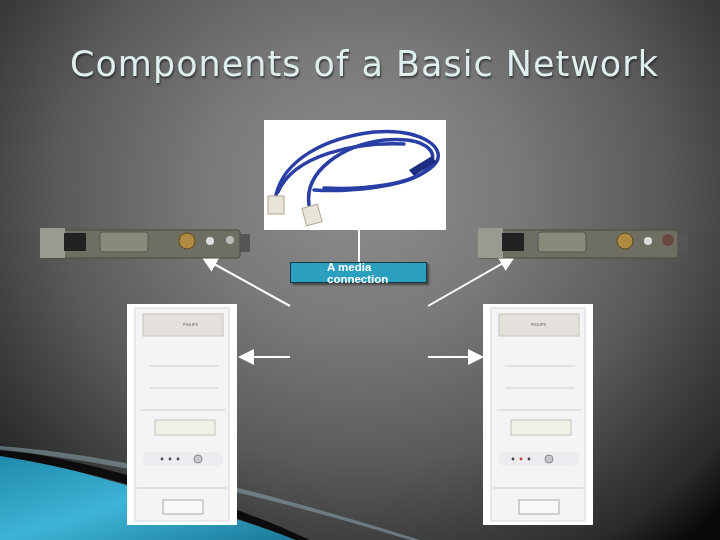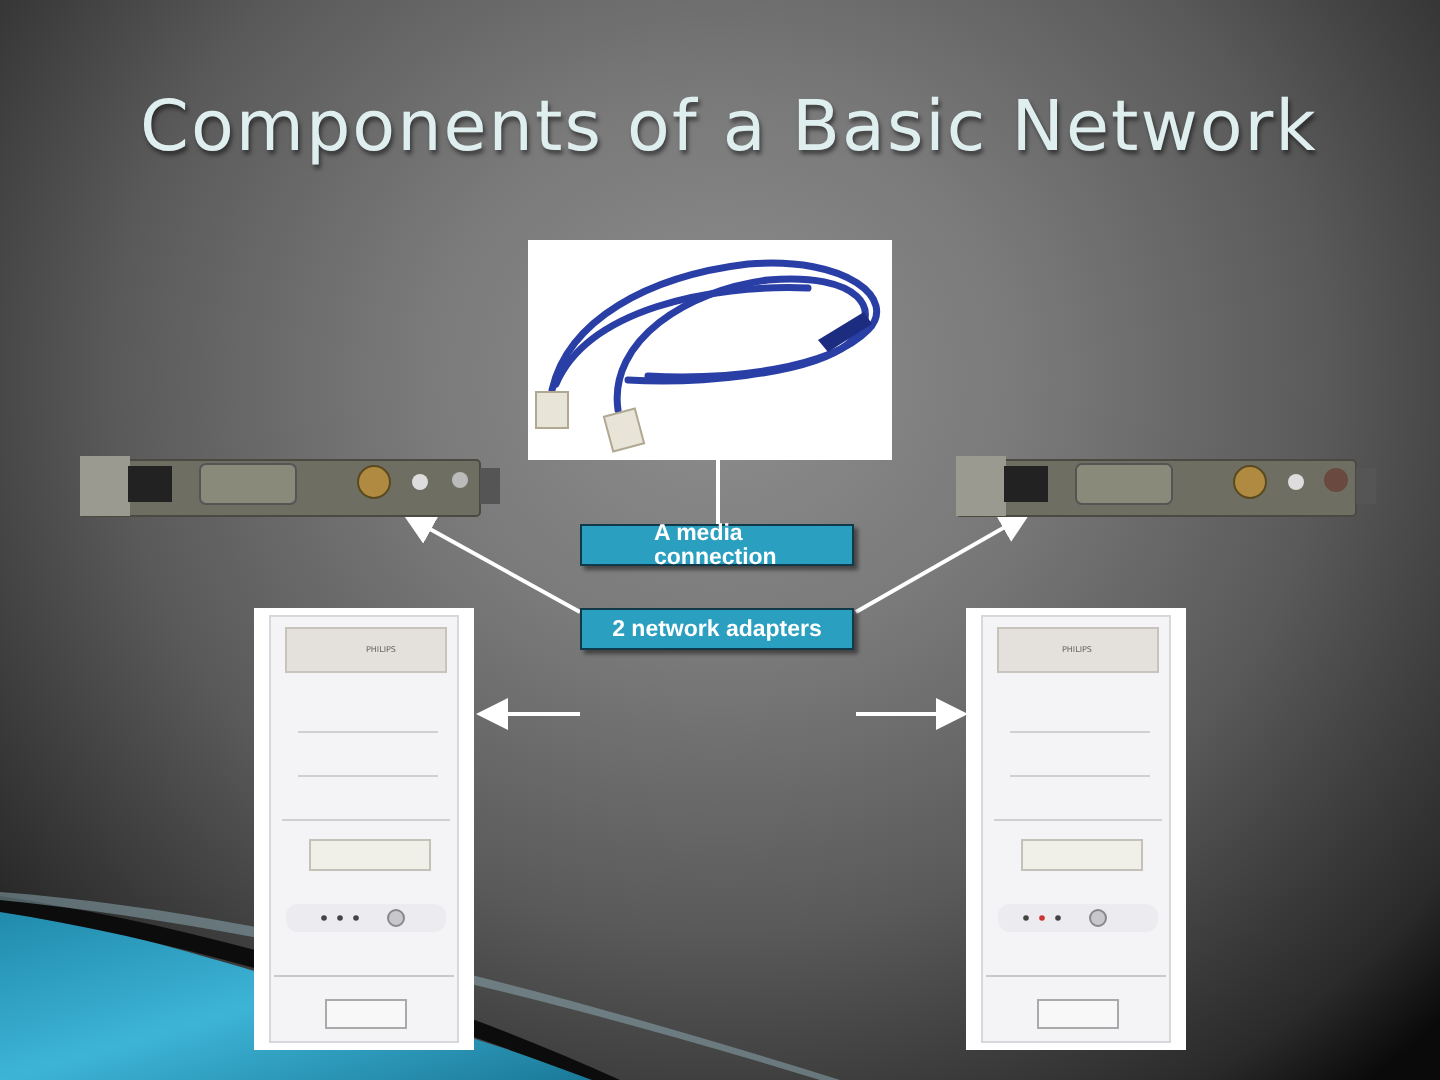--- a/index.html
+++ b/index.html
@@ -89,21 +89,20 @@
       <rect x="24" y="9" width="22" height="18" fill="#222"></rect>
       <rect x="60" y="8" width="48" height="20" rx="3" fill="#8a8a7a" stroke="#555"></rect>
       <circle cx="147" cy="17" r="8" fill="#b08a40" stroke="#5a4a20"></circle>
       <circle cx="170" cy="17" r="4" fill="#ddd"></circle>
       <circle cx="190" cy="16" r="6" fill="#6a4a40"></circle>
       <rect x="200" y="10" width="10" height="18" fill="#555"></rect>
     </svg>
   </div>
 
   <div class="label-box" style="top:262px;padding-left:36px;">A media connection</div>
-  <div class="label-box" style="top:304px;">2 network adapters</div>
 
   <div class="tower" style="left:127px;top:304px;width:110px;height:221px;">
     <svg width="110" height="221" viewBox="0 0 110 221">
       <rect x="8" y="4" width="94" height="213" fill="#f4f3f5" stroke="#d8d8dc"></rect>
       <rect x="16" y="10" width="80" height="22" fill="#e4e1dc" stroke="#c8c4bc"></rect>
       <text x="56" y="22" font-size="4" fill="#666" font-family="DejaVu Sans, sans-serif">PHILIPS</text>
       <line x1="22" y1="62" x2="92" y2="62" stroke="#cfcfd4"></line>
       <line x1="22" y1="84" x2="92" y2="84" stroke="#cfcfd4"></line>
       <line x1="14" y1="106" x2="98" y2="106" stroke="#cfcfd4"></line>
       <rect x="28" y="116" width="60" height="15" fill="#f0efe8" stroke="#c4c2b8"></rect>

